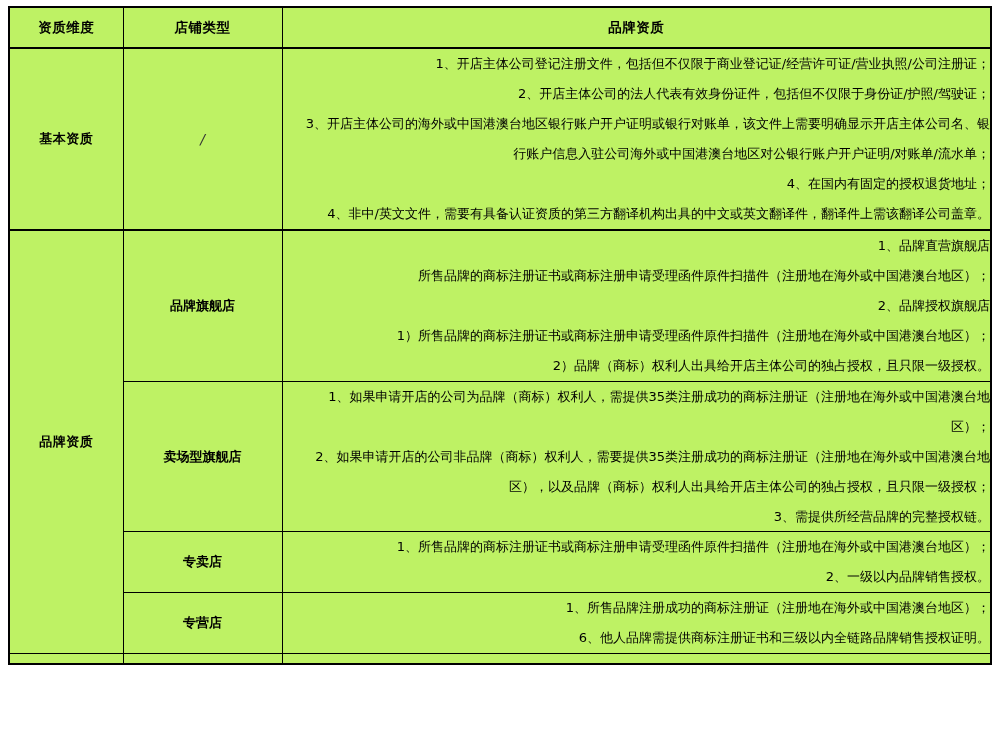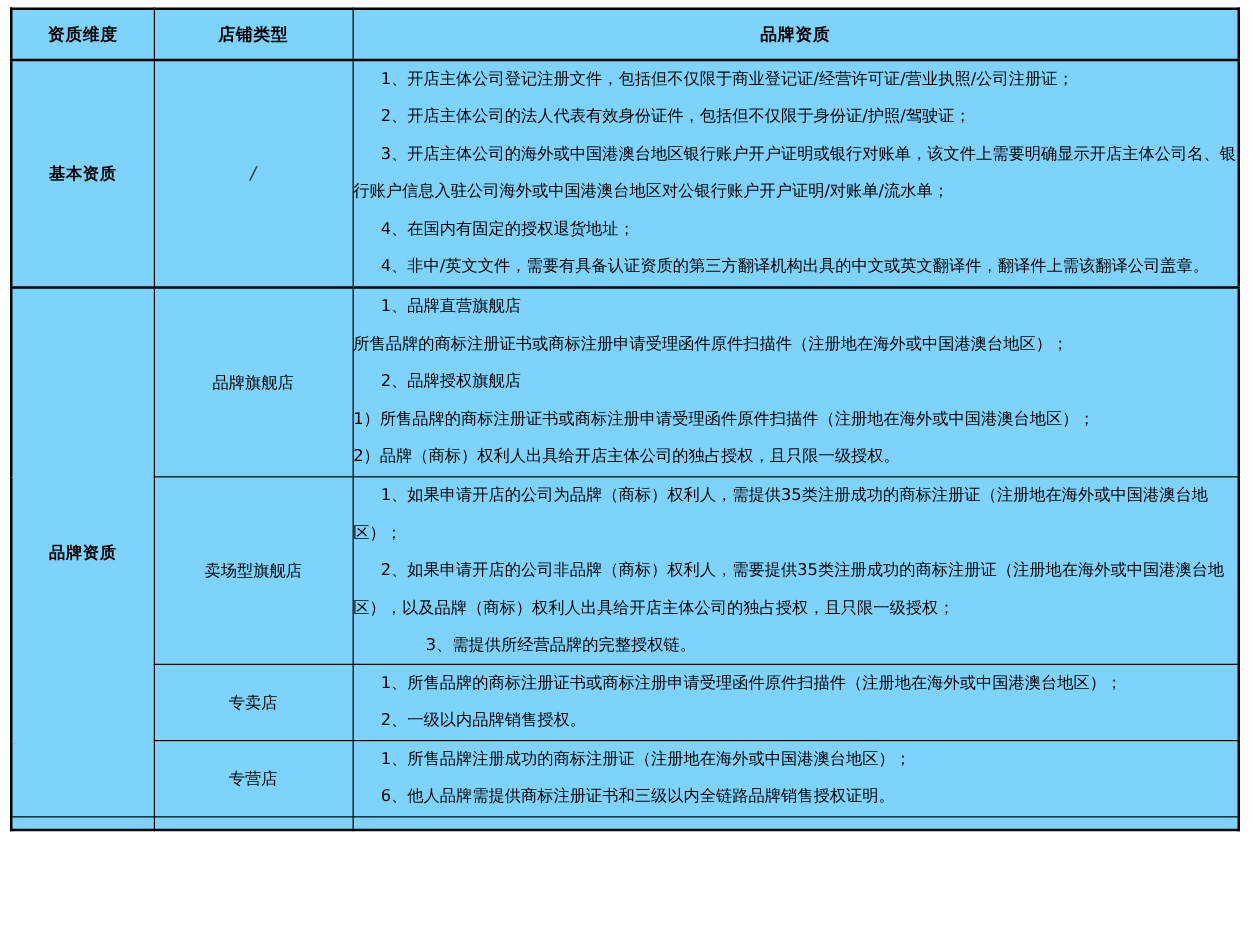--- a/index.html
+++ b/index.html
@@ -29,21 +29,21 @@
     width: 982px;
     border-collapse: collapse;
     table-layout: fixed;
     background: #ffffff;
   }
 
   table.qual-table td,
   table.qual-table th {
     border: 1px solid #000000;
     vertical-align: middle;
-    background: #7dd3fc;
+    background: #bef264;
     padding: 0;
   }
 
   
   table.qual-table {
     border: 2px solid #000000;
   }
 
   col.c-dim   { width: 114px; }
   col.c-type  { width: 159px; }
@@ -63,35 +63,35 @@
   .dim-cell,
   .type-cell {
     text-align: center;
     font-size: 13px;
   }
   .dim-cell {
     font-weight: bold;
     letter-spacing: .5px;
   }
   .type-cell {
-    font-weight: normal;
+    font-weight: bold;
   }
   .slash-cell {
     text-align: center;
     font-size: 14px;
     font-style: italic;
     color: #333;
   }
 
   
   .req-cell {
     padding: 8px 10px 8px 22px;
     font-size: 13px;
     line-height: 1.05;
-    text-align: left;
+    text-align: right;
   }
   .req-cell p {
     margin: 0;
     padding: 0;
     line-height: 30px;
     text-indent: 0;
   }
   .req-cell p.indent {
     text-indent: 22px;
   }

